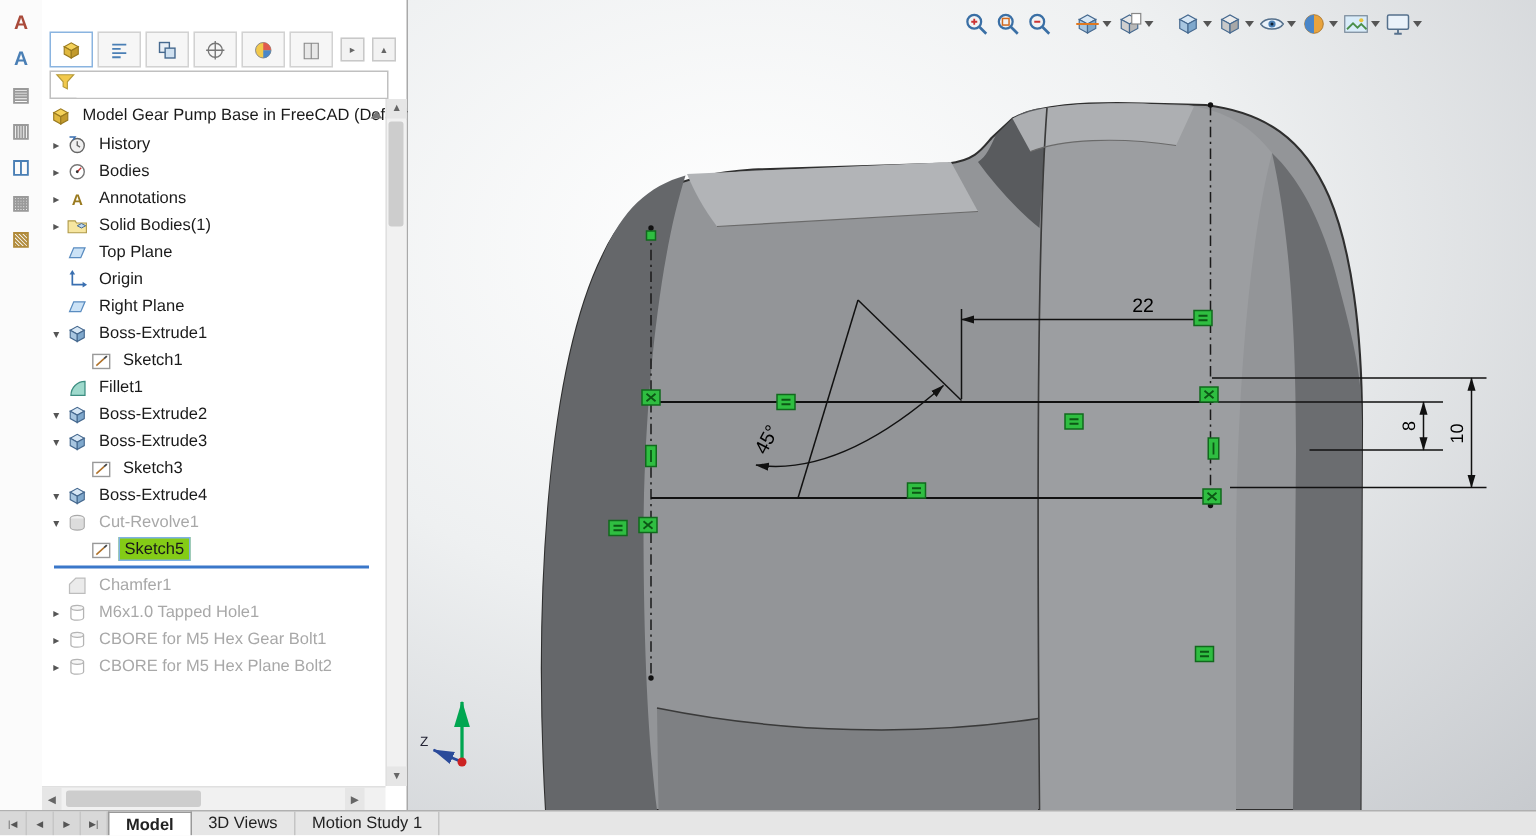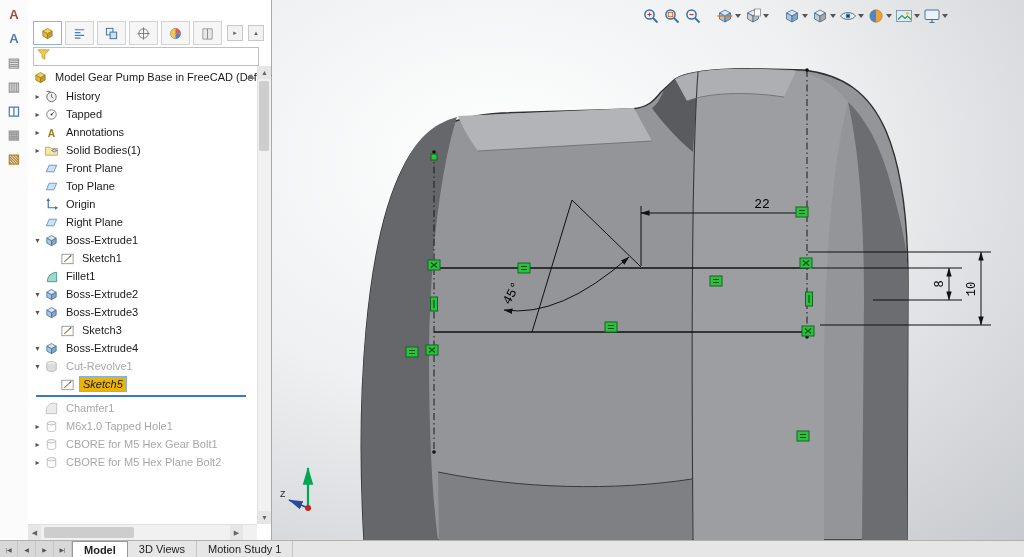--- a/index.html
+++ b/index.html
@@ -29,38 +29,38 @@
   .collapse-chevron{position:absolute;right:16px;top:74px;width:0;height:0;
         border-left:4px solid transparent;border-right:4px solid transparent;
         border-bottom:5px solid #777;}
   #tree{position:absolute;left:0;top:87px;width:228px;}
   .trow{height:18px;display:flex;align-items:center;font-size:11px;color:#1a1a1a;white-space:nowrap;}
   .trow .arrow{width:11px;text-align:center;font-size:8px;color:#555;flex:none;}
   .ticon{width:16px;height:15px;margin:0 3px 0 1px;flex:none;}
   .tlabel{padding:1px 3px;}
   .trow.grayed .tlabel{color:#a8a8a8;}
   .trow.grayed .ticon{filter:grayscale(1);opacity:.55;}
-  .tlabel.selected{background:#eab308;border:1px solid #7fb2e5;font-style:italic;}
+  .tlabel.selected{background:#84cc16;border:1px solid #7fb2e5;}
   .rollback{border-top:2px solid #3a77c9;width:210px;margin:2px 0 2px 8px;}
 
   
   .vscroll{position:absolute;right:0;top:66px;width:13px;height:458px;background:#f1f1f1;
         border-left:1px solid #e0e0e0;font-size:7px;color:#666;}
   .vscroll .sarrow{height:13px;display:flex;align-items:center;justify-content:center;background:#e6e6e6;}
   .vscroll .sarrow.down{position:absolute;bottom:0;left:0;right:0;}
   .vscroll .thumb{position:absolute;top:15px;left:1px;width:10px;height:70px;background:#cdcdcd;border-radius:2px;}
   .hscroll{position:absolute;left:0;top:524px;width:229px;height:16px;background:#f1f1f1;
         border-top:1px solid #e0e0e0;font-size:7px;color:#666;}
   .hscroll .sarrow{position:absolute;top:0;width:13px;height:15px;display:flex;align-items:center;
         justify-content:center;background:#e6e6e6;}
   .hscroll .thumb{position:absolute;left:16px;top:2px;width:90px;height:11px;background:#cdcdcd;border-radius:2px;}
 
   
   #viewport{position:absolute;left:272px;top:0;width:752px;height:540px;
-     background:radial-gradient(ellipse at 30% 30%, #ffffff 0%, #eef0f1 45%, #c7cace 100%);font-family:Liberation Mono, monospace;}
+     background:radial-gradient(ellipse at 30% 30%, #ffffff 0%, #eef0f1 45%, #c7cace 100%);}
   .vp-toolbar{position:absolute;top:6px;left:370px;display:flex;align-items:center;gap:3px;z-index:5;}
   .vicon{display:flex;align-items:center;height:20px;}
   .vicon svg{display:block;}
   .caret{width:0;height:0;border-left:3px solid transparent;border-right:3px solid transparent;
         border-top:4px solid #555;margin-left:1px;}
   .gap{width:8px;}
   #scene{position:absolute;left:0;top:0;}
 
   
   #bottombar{position:absolute;left:0;top:540px;width:1024px;height:17px;background:#e6e6e6;
@@ -153,43 +153,36 @@
             </svg></span>
           <span class="tlabel">History</span>
         </div>
         <div class="trow">
           <span class="arrow" style="margin-left: 4px;">▸</span>
           <span class="ticon"><svg viewBox="0 0 16 16" width="15" height="15">
               <circle cx="8" cy="8" r="5" fill="#fff" stroke="#777"></circle>
               <path d="M8 8L10.8 5.2" stroke="#c33"></path>
               <circle cx="8" cy="8" r="1" fill="#333"></circle>
             </svg></span>
-          <span class="tlabel">Tapped</span>
+          <span class="tlabel">Bodies</span>
         </div>
         <div class="trow">
           <span class="arrow" style="margin-left: 4px;">▸</span>
           <span class="ticon"><svg viewBox="0 0 16 16" width="15" height="15">
               <text x="8" y="12.5" font-size="11" font-weight="bold" text-anchor="middle" fill="#9a7a1f">A</text>
             </svg></span>
           <span class="tlabel">Annotations</span>
         </div>
         <div class="trow">
           <span class="arrow" style="margin-left: 4px;">▸</span>
           <span class="ticon"><svg viewBox="0 0 16 16" width="15" height="15">
               <path d="M1.5 4.5h5l1 1.5h7v7h-13z" fill="#f7e6a0" stroke="#b09a4a" stroke-width=".8"></path>
               <path d="M8 8l3-1.6 3 1.6-3 1.6z" fill="#bcd6ee" stroke="#46698f" stroke-width=".7"></path>
             </svg></span>
           <span class="tlabel">Solid Bodies(1)</span>
-        </div>
-        <div class="trow">
-          <span class="arrow" style="margin-left: 4px;"></span>
-          <span class="ticon"><svg viewBox="0 0 16 16" width="15" height="15">
-              <path d="M2.5 11.5L5.5 4.5h8l-3 7z" fill="rgba(140,190,235,.45)" stroke="#5a8cc0" stroke-width=".9"></path>
-            </svg></span>
-          <span class="tlabel">Front Plane</span>
         </div>
         <div class="trow">
           <span class="arrow" style="margin-left: 4px;"></span>
           <span class="ticon"><svg viewBox="0 0 16 16" width="15" height="15">
               <path d="M2.5 11.5L5.5 4.5h8l-3 7z" fill="rgba(140,190,235,.45)" stroke="#5a8cc0" stroke-width=".9"></path>
             </svg></span>
           <span class="tlabel">Top Plane</span>
         </div>
         <div class="trow">
           <span class="arrow" style="margin-left: 4px;"></span>

